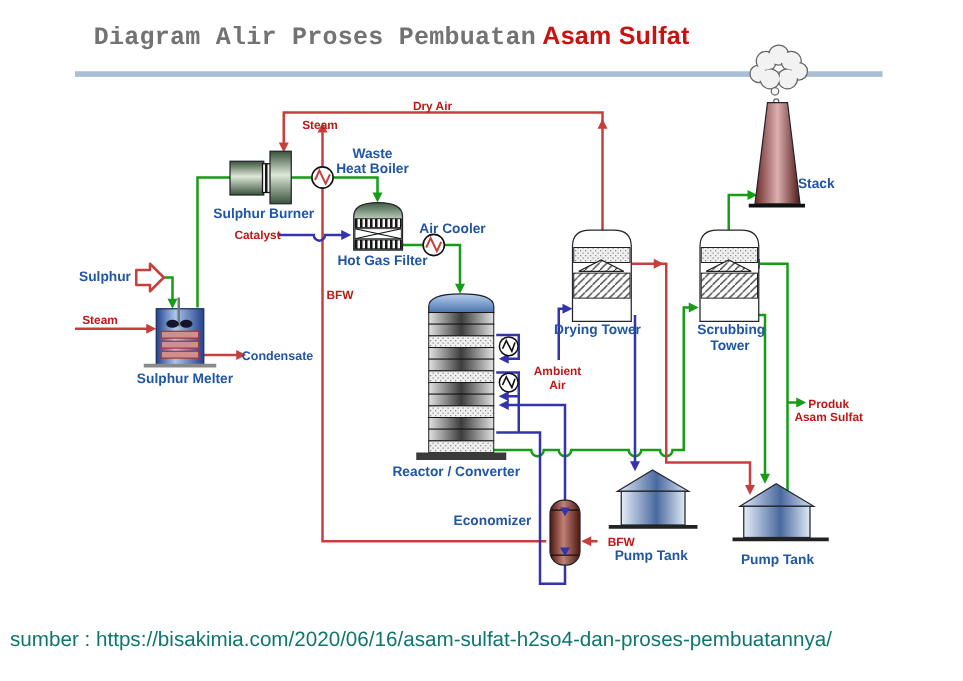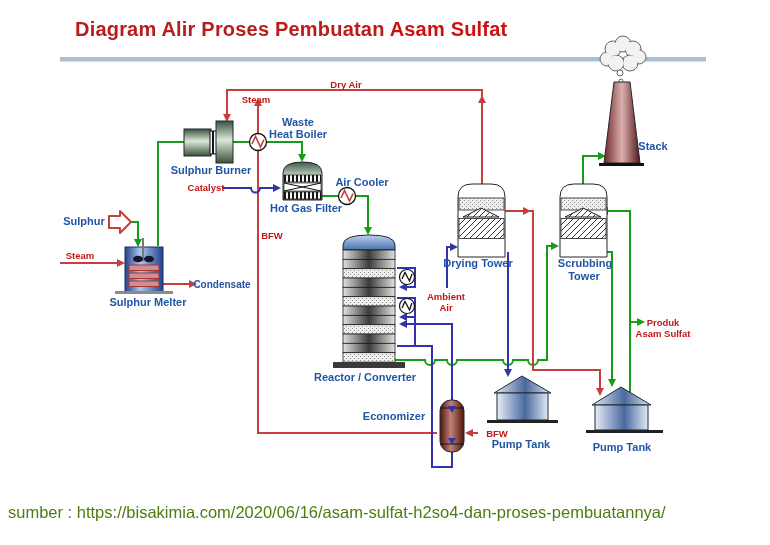--- a/index.html
+++ b/index.html
@@ -1,22 +1,22 @@
 <!DOCTYPE html>
 <html><head>
 <meta charset="utf-8">
 <style>
   html,body{margin:0;padding:0;background:#fff;}
   #stage{position:relative;width:770px;height:545px;background:#fff;overflow:hidden;
          font-family:"Liberation Sans",sans-serif;}
   svg text{font-family:"Liberation Sans",sans-serif;}
   .title-line{position:absolute;left:75px;top:18px;font-size:20px;font-weight:bold;
               letter-spacing:.2px;white-space:nowrap;}
-  .t-navy{color:#b91c1c;} .t-red{color:#CC1111;}
-  .source-line{position:absolute;left:8px;top:503px;font-size:16.5px;color:#4d7c0f;white-space:nowrap;}
+  .t-navy{color:#737373;font-family:Liberation Mono, monospace;} .t-red{color:#CC1111;}
+  .source-line{position:absolute;left:8px;top:503px;font-size:16.5px;color:#0f766e;white-space:nowrap;}
   .lbl-blue{fill:#2156A5;font-weight:bold;font-size:11px;}
   .lbl-blue-sm{fill:#2156A5;font-weight:bold;font-size:10px;}
   .lbl-red{fill:#C01818;font-weight:bold;font-size:9.5px;}
   .pipe-g{stroke:#169C16;stroke-width:2;fill:none;}
   .pipe-r{stroke:#C5403C;stroke-width:2;fill:none;}
   .pipe-b{stroke:#3333AE;stroke-width:2;fill:none;}
   .ah-g{fill:#169C16;} .ah-r{fill:#C5403C;} .ah-b{fill:#3333AE;}
   .shape{stroke:#22262c;stroke-width:1;}
 </style>
 </head>

